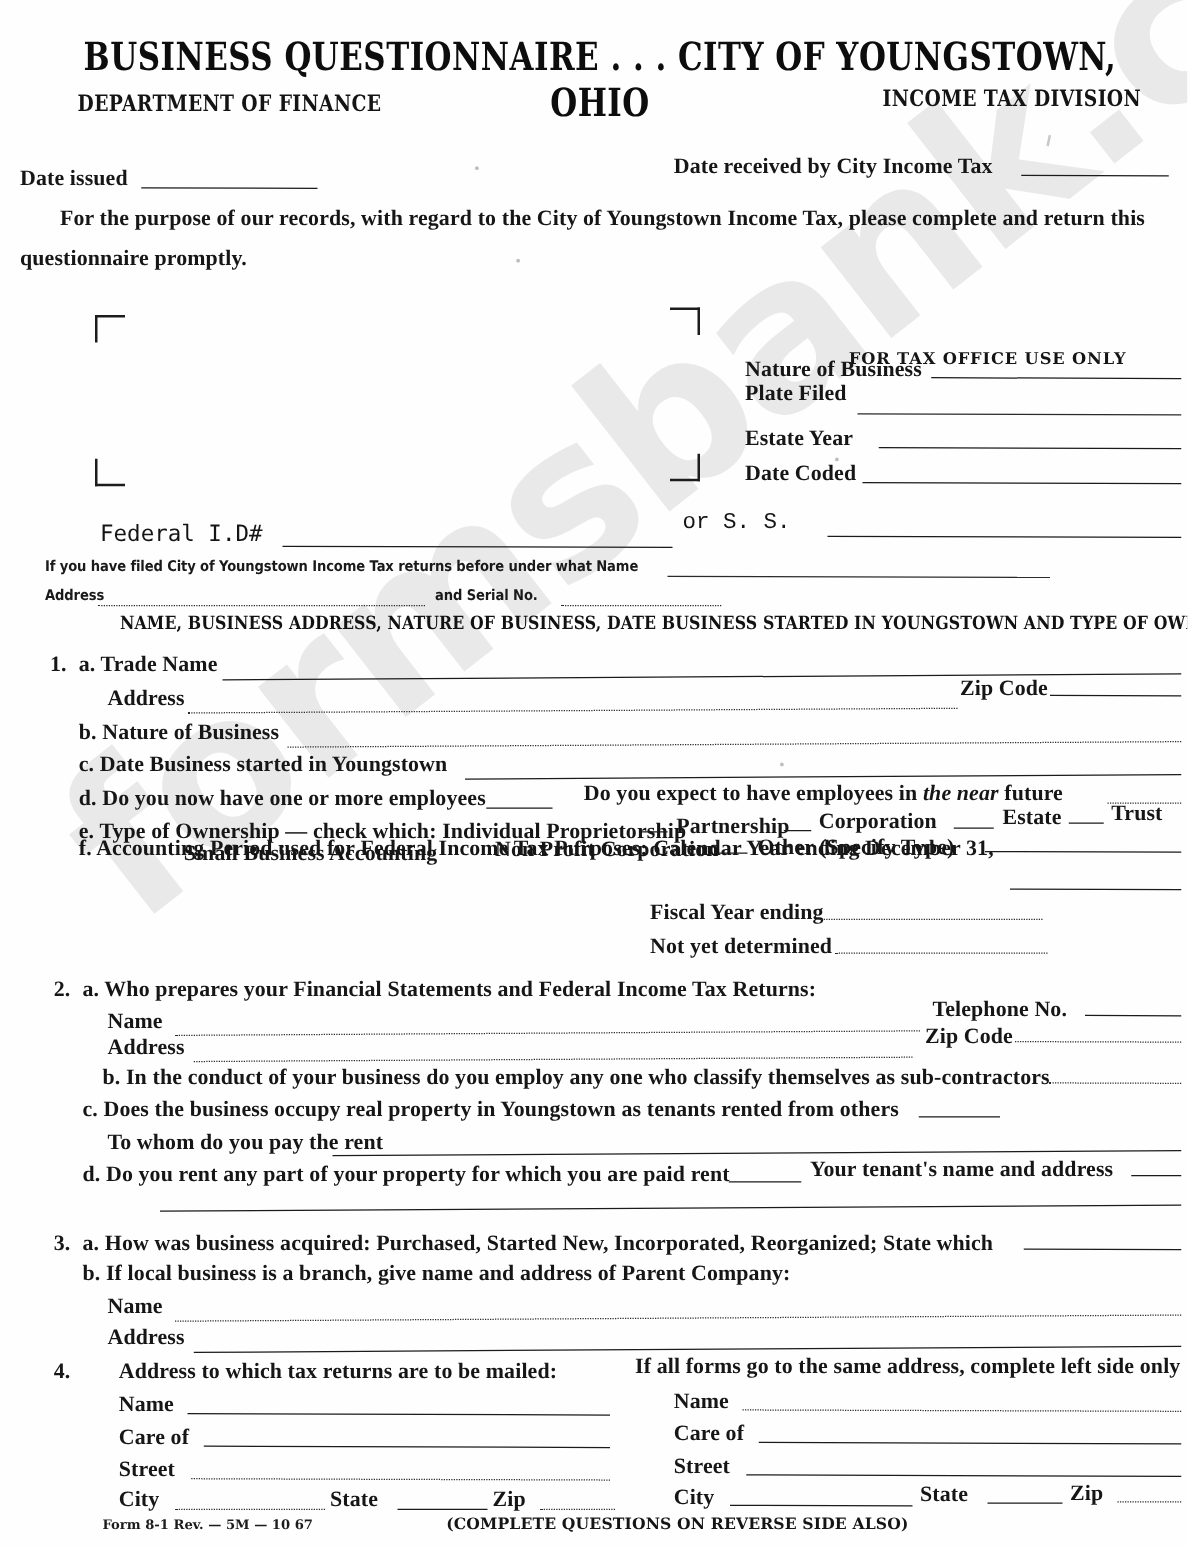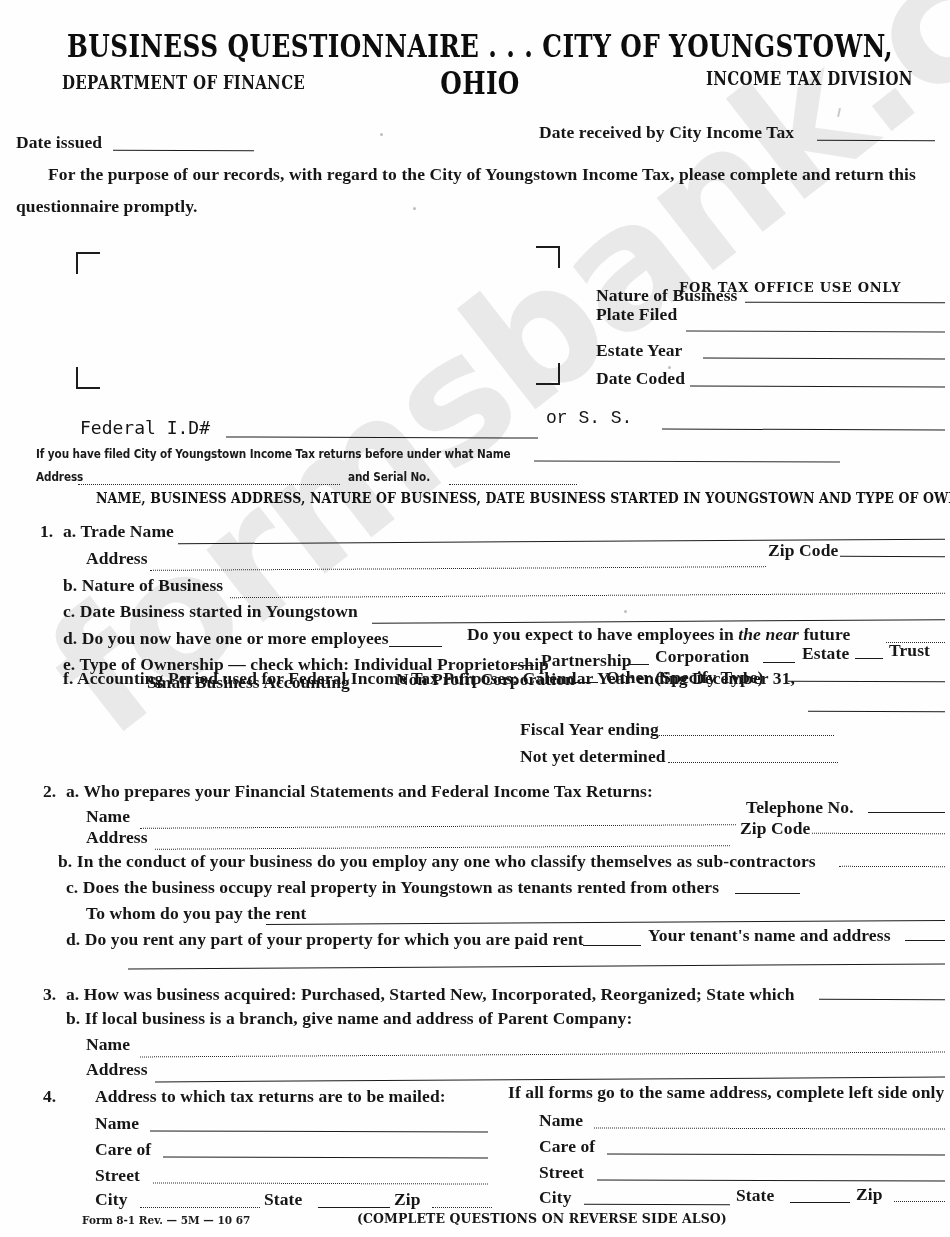--- a/index.html
+++ b/index.html
@@ -262,21 +262,21 @@
     <div class="t bd" style="left:86px; top:806px;">Name</div>
     <div class="rule dot sk2" style="left:140px; top:826px; width:596px;"></div>
     <div class="t bd" style="left:746px; top:797px;">Telephone No.</div>
     <div class="rule sk3" style="left:868px; top:812px; width:77px;"></div>
 
     <div class="t bd" style="left:86px; top:827px;">Address</div>
     <div class="rule dot sk2" style="left:155px; top:847px; width:575px;"></div>
     <div class="t bd" style="left:740px; top:818px;">Zip Code</div>
     <div class="rule dot sk3" style="left:812px; top:833px; width:133px;"></div>
 
-    <div class="t bd" style="left:58px; top:851px;">b. In the conduct of your business do you employ any one who classify themselves as sub-contractors</div>
+    <div class="t bd" style="left:82px; top:851px;">b. In the conduct of your business do you employ any one who classify themselves as sub-contractors</div>
     <div class="rule dot sk3" style="left:839px; top:866px; width:106px;"></div>
 
     <div class="t bd" style="left:66px; top:877px;">c. Does the business occupy real property in Youngstown as tenants rented from others</div>
     <div class="rule" style="left:735px; top:893px; width:65px;"></div>
 
     <div class="t bd" style="left:86px; top:903px;">To whom do you pay the rent</div>
     <div class="rule sk2" style="left:266px; top:922px; width:679px;"></div>
 
     <div class="t bd" style="left:66px; top:929px;">d. Do you rent any part of your property for which you are paid rent</div>
     <div class="rule" style="left:583px; top:945px; width:58px;"></div>

